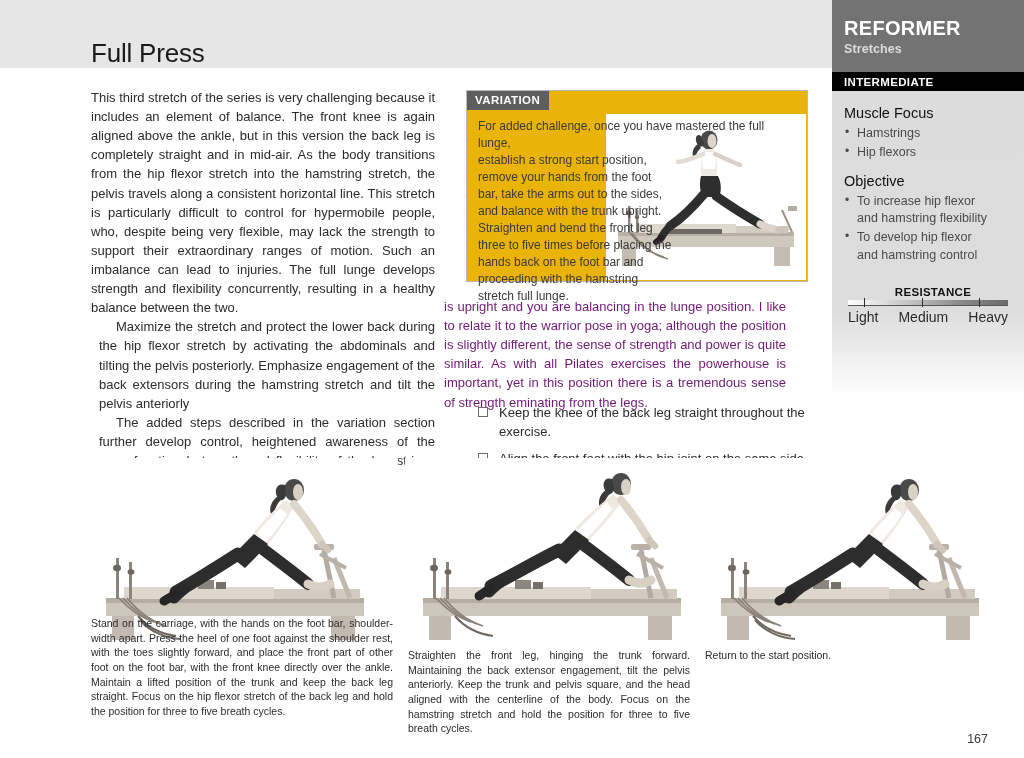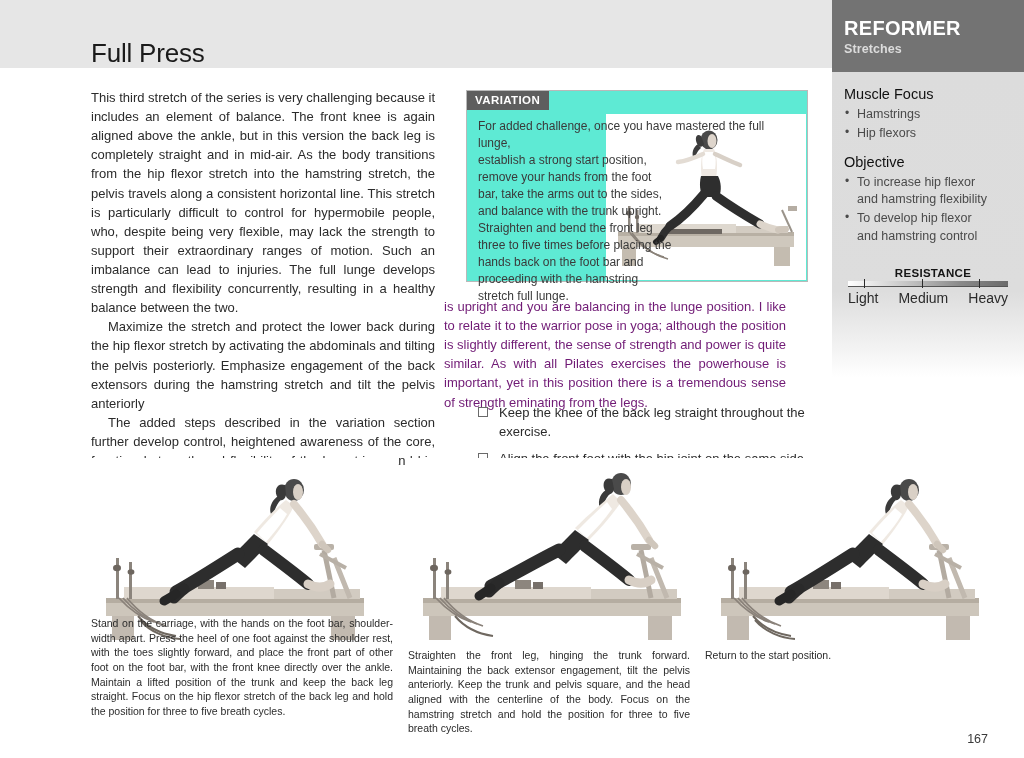--- a/index.html
+++ b/index.html
@@ -144,21 +144,21 @@
   .col-left {
     position: absolute;
     left: 91px; top: 88px;
     width: 344px;
     font-size: 13px;
     line-height: 1.47;
     color: #2b2b2b;
     text-align: justify;
   }
   .col-left p { margin: 0; text-indent: 0; }
-  .col-left p.indent { text-indent: 17px; }
+  .col-left p.indent { text-indent: 17px; margin-left: 8px; }
   .imagery-h {
     font-size: 15.5px;
     color: #111111;
     margin: 19px 0 7px 0;
     font-weight: 400;
   }
   .imagery-lead {
     width: 164px;
     font-size: 13px;
     line-height: 1.47;
@@ -201,21 +201,21 @@
     background: #ffffff;
     box-sizing: border-box;
   }
 
   
   .variation-box {
     position: absolute;
     left: 466px; top: 90px;
     width: 342px; height: 192px;
     border: 1px solid #b9b9b9;
-    background: #5eead4;
+    background: #eab308;
     box-sizing: border-box;
   }
   .variation-tab {
     position: absolute;
     left: 0; top: 0;
     background: #5e5e5e;
     color: #ffffff;
     font-size: 11.5px;
     font-weight: bold;
     letter-spacing: 0.4px;
@@ -270,20 +270,23 @@
 <div class="header-band"></div>
 <div class="page-title">Full Press</div>
 
 <div class="sidebar">
 
   <div class="sb-top">
     <div class="sb-equipment">REFORMER</div>
     <div class="sb-section">Stretches</div>
   </div>
 
+  <div class="sb-level-bar">
+    <span class="sb-level">INTERMEDIATE</span>
+  </div>
 
   <div class="sb-body">
 
     <div class="sb-h">Muscle Focus</div>
     <ul class="sb-list">
       <li><span>Hamstrings</span></li>
       <li><span>Hip flexors</span></li>
     </ul>
 
     <div class="sb-h second">Objective</div>

